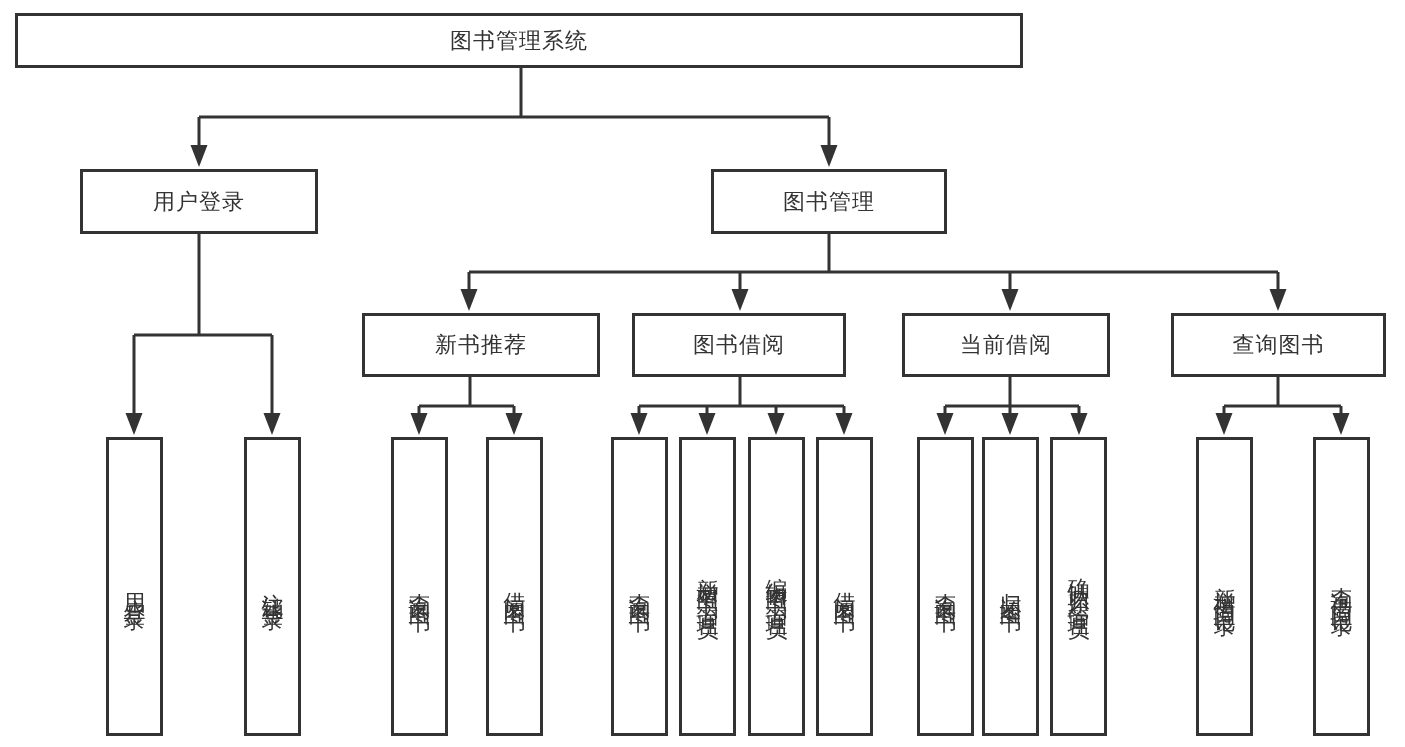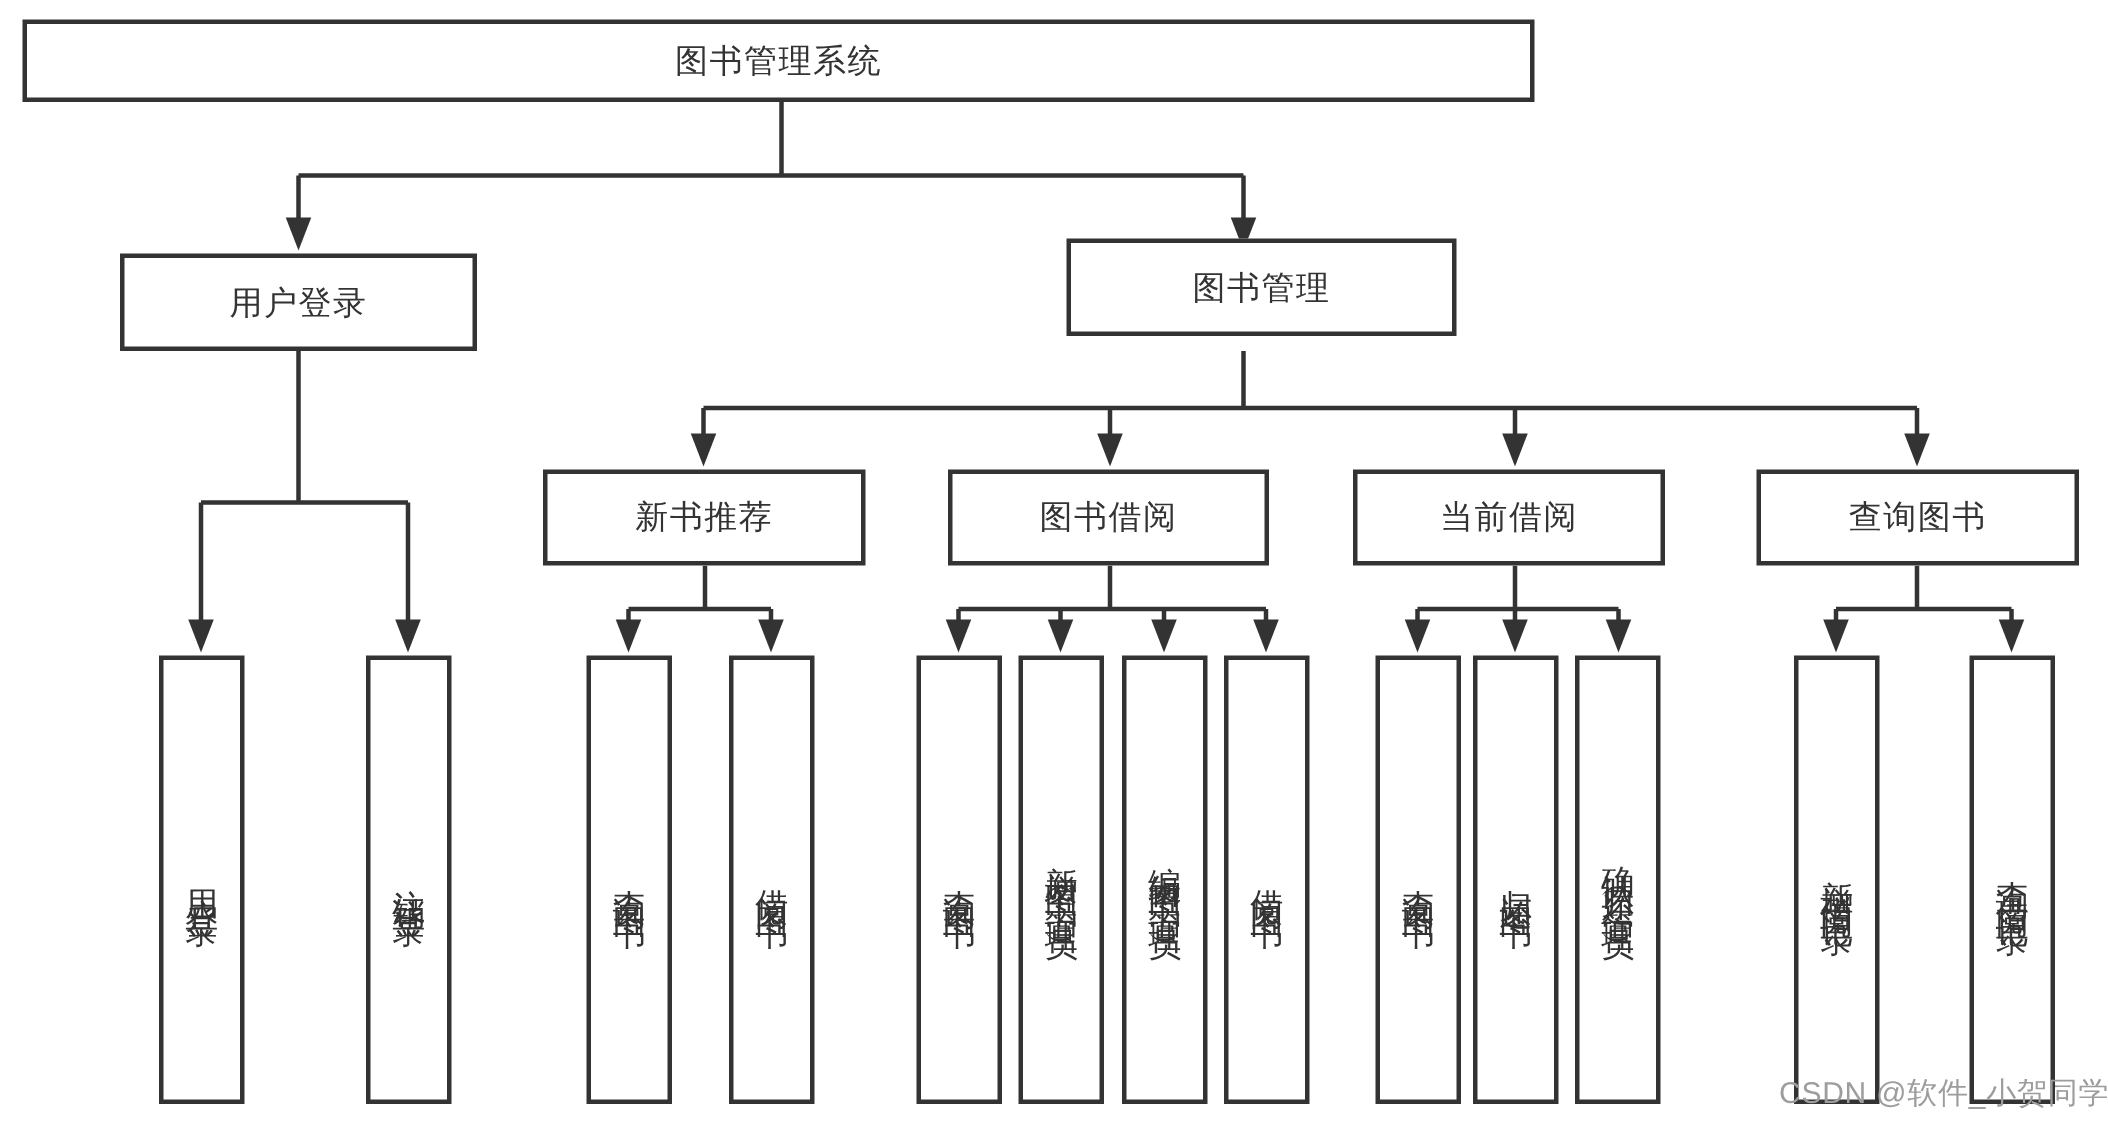--- a/index.html
+++ b/index.html
@@ -103,25 +103,25 @@
     </g>
   </svg>
 
   <div class="box" style="left:15px;top:13px;width:1008px;height:55px;">
     <span>图书管理系统</span>
   </div>
 
   <div class="box" style="left:80px;top:169px;width:238px;height:65px;">
     <span>用户登录</span>
   </div>
-  <div class="box" style="left:711px;top:159px;width:260px;height:65px;font-family:Liberation Mono, monospace;">
+  <div class="box" style="left:711px;top:169px;width:236px;height:65px;font-family:Liberation Mono, monospace;">
     <span>图书管理</span>
   </div>
 
-  <div class="box" style="left:362px;top:313px;width:215px;height:64px;text-align:center;">
+  <div class="box" style="left:362px;top:313px;width:238px;height:64px;text-align:center;">
     <span>新书推荐</span>
   </div>
   <div class="box" style="left:632px;top:313px;width:214px;height:64px;justify-content:center;">
     <span>图书借阅</span>
   </div>
   <div class="box" style="left:902px;top:313px;width:208px;height:64px;">
     <span>当前借阅</span>
   </div>
   <div class="box" style="left:1171px;top:313px;width:215px;height:64px;">
     <span>查询图书</span>
@@ -164,15 +164,14 @@
     <span class="vlabel">确认归还（管理员）</span>
   </div>
 
   <div class="leaf" style="left:1196px;">
     <span class="vlabel">新增借阅记录</span>
   </div>
   <div class="leaf" style="left:1313px;">
     <span class="vlabel">查询借阅记录</span>
   </div>
 
-  <div class="watermark">CSDN @软件_小贺同学</div>
 
 </div>
 
 </body></html>

